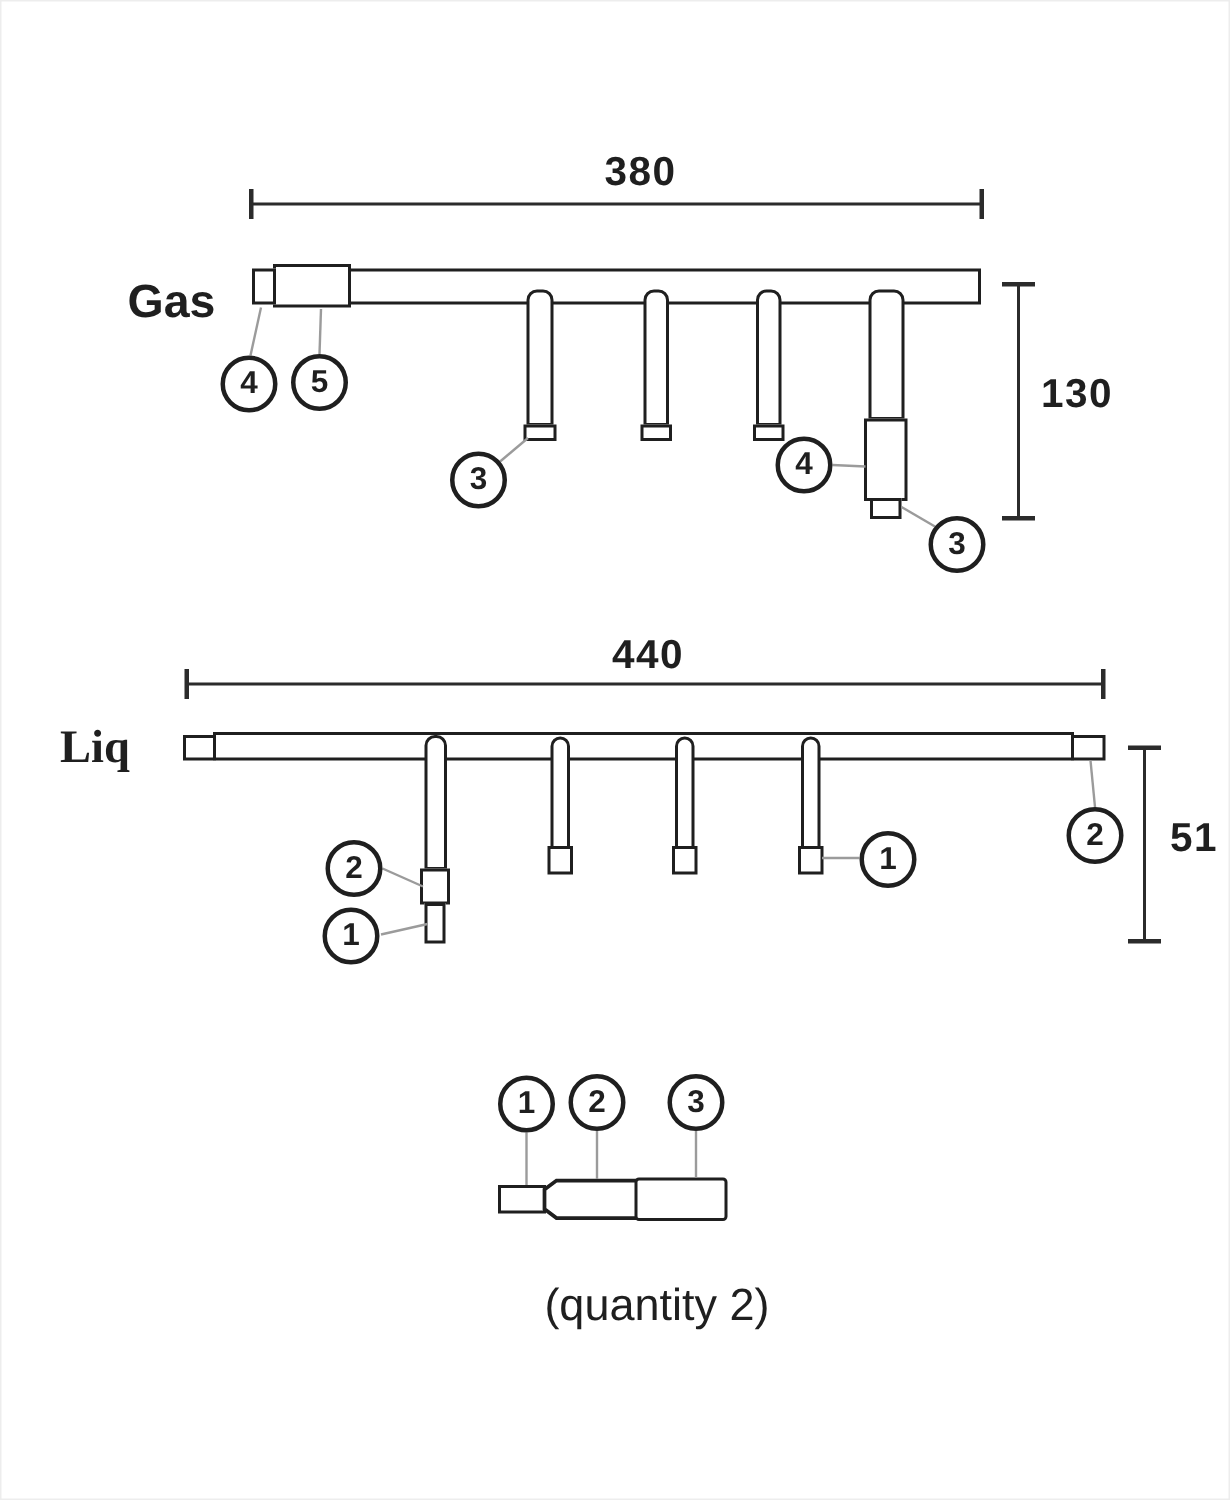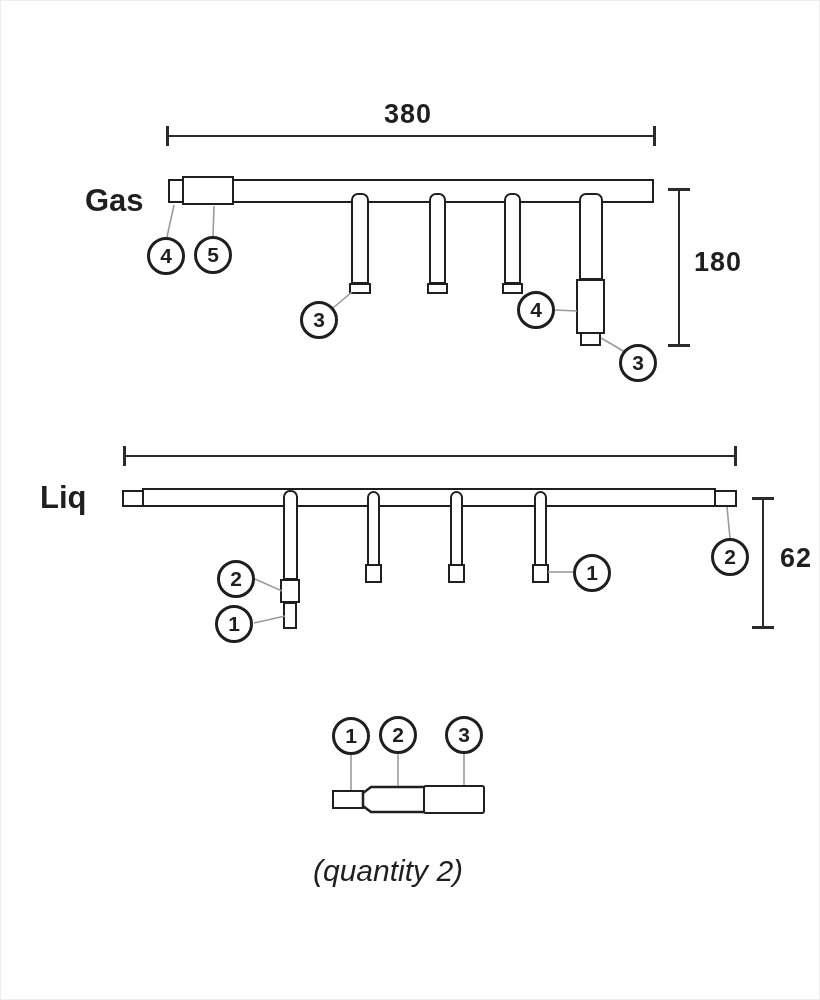--- a/index.html
+++ b/index.html
@@ -20,29 +20,29 @@
   .side-label{position:absolute;font-weight:bold;font-size:31px;}
   
   .callout{
     position:absolute;width:38px;height:38px;border:3px solid #1f1f1f;border-radius:50%;
     background:#ffffff;box-sizing:border-box;display:flex;align-items:center;justify-content:center;
     font-weight:bold;font-size:21px;z-index:5;
   }
   .leaders{position:absolute;left:0;top:0;z-index:3;}
   .leaders line{stroke:#9b9b9b;stroke-width:1.6;}
   .caption-bold{position:absolute;font-weight:bold;font-size:33px;text-align:center;}
-  .caption-italic{position:absolute;font-style:italic;font-size:30px;text-align:left;}
+  .caption-italic{position:absolute;font-size:30px;text-align:right;}
   .adapter-svg{position:absolute;}
 </style>
 </head>
 <body>
 
 <div class="stage">
 
-  <div class="dim-label" style="left:347px;top:98px;width:120px;text-align:center;">380</div>
+  <div class="dim-label" style="left:366px;top:98px;width:120px;text-align:center;">380</div>
   <div class="dim-h" style="left:166px;top:134px;width:488px;"></div>
   <div class="tick-v" style="left:165px;top:125px;"></div>
   <div class="tick-v" style="left:652px;top:125px;"></div>
 
   <div class="side-label" style="left:84px;top:182px;">Gas</div>
 
   <div class="part" style="left:231px;top:178px;width:422px;height:24px;"></div>
 
   <div class="part tube-top" style="left:350px;top:192px;width:18px;height:91px;"></div>
   <div class="part" style="left:348px;top:282px;width:22px;height:11px;"></div>
@@ -56,43 +56,44 @@
   <div class="part tube-top" style="left:578px;top:192px;width:24px;height:87px;"></div>
   <div class="part" style="left:575px;top:278px;width:29px;height:55px;"></div>
   <div class="part" style="left:579px;top:331px;width:21px;height:14px;"></div>
 
   <div class="part" style="left:181px;top:175px;width:52px;height:29px;"></div>
   <div class="part" style="left:167px;top:178px;width:16px;height:24px;"></div>
 
   <div class="dim-v" style="left:677px;top:188px;height:157px;"></div>
   <div class="tick-h" style="left:667px;top:187px;"></div>
   <div class="tick-h" style="left:667px;top:343px;"></div>
-  <div class="dim-label" style="left:692px;top:246px;width:50px;">180</div>
+  <div class="dim-label" style="left:692px;top:246px;width:50px;">130</div>
 
   <div class="callout" style="left:146px;top:236px;">
       <span>4</span>
     </div>
   <div class="callout" style="left:193px;top:235px;">
       <span>5</span>
     </div>
   <div class="callout" style="left:299px;top:300px;">
       <span>3</span>
     </div>
   <div class="callout" style="left:516px;top:290px;">
       <span>4</span>
     </div>
   <div class="callout" style="left:618px;top:343px;">
       <span>3</span>
     </div>
 
+  <div class="dim-label" style="left:371px;top:420px;width:120px;">440</div>
   <div class="dim-h" style="left:123px;top:454px;width:612px;"></div>
   <div class="tick-v" style="left:122px;top:445px;"></div>
   <div class="tick-v" style="left:733px;top:445px;"></div>
 
-  <div class="side-label" style="left:39px;top:479px;">Liq</div>
+  <div class="side-label" style="left:39px;top:479px;font-family:Liberation Serif, serif;">Liq</div>
 
   <div class="part" style="left:141px;top:487px;width:574px;height:19px;"></div>
 
   <div class="part tube-top" style="left:282px;top:489px;width:15px;height:90px;"></div>
   <div class="part" style="left:279px;top:578px;width:20px;height:24px;"></div>
   <div class="part" style="left:282px;top:601px;width:14px;height:27px;"></div>
 
   <div class="part tube-top" style="left:366px;top:490px;width:13px;height:75px;"></div>
   <div class="part" style="left:364px;top:563px;width:17px;height:19px;"></div>
 
@@ -101,21 +102,21 @@
 
   <div class="part tube-top" style="left:533px;top:490px;width:13px;height:75px;"></div>
   <div class="part" style="left:531px;top:563px;width:17px;height:19px;"></div>
 
   <div class="part" style="left:121px;top:489px;width:22px;height:17px;"></div>
   <div class="part" style="left:713px;top:489px;width:23px;height:17px;"></div>
 
   <div class="dim-v" style="left:761px;top:497px;height:130px;"></div>
   <div class="tick-h" style="left:751px;top:496px;"></div>
   <div class="tick-h" style="left:751px;top:625px;"></div>
-  <div class="dim-label" style="left:772px;top:542px;width:46px;">62</div>
+  <div class="dim-label" style="left:772px;top:542px;width:46px;">51</div>
 
   <div class="callout" style="left:216px;top:559px;">
       <span>2</span>
     </div>
   <div class="callout" style="left:214px;top:604px;">
       <span>1</span>
     </div>
   <div class="callout" style="left:572px;top:553px;">
       <span>1</span>
     </div>

